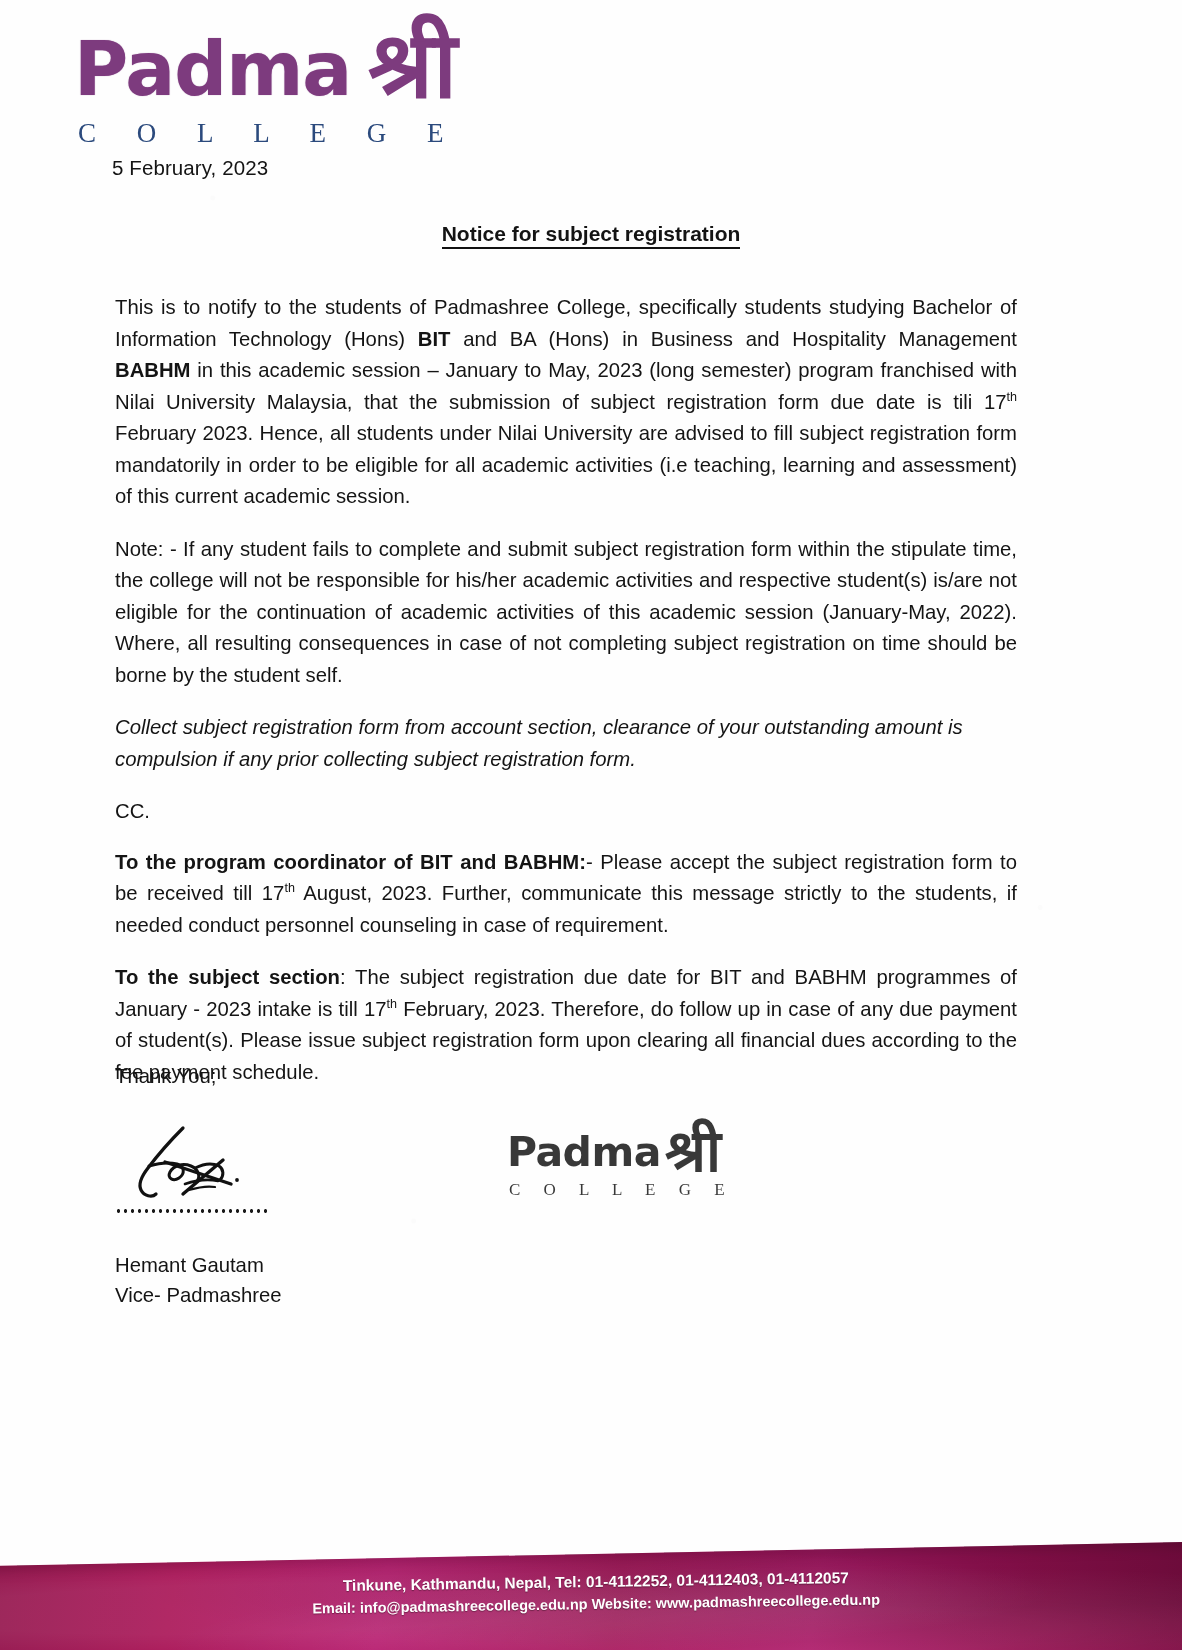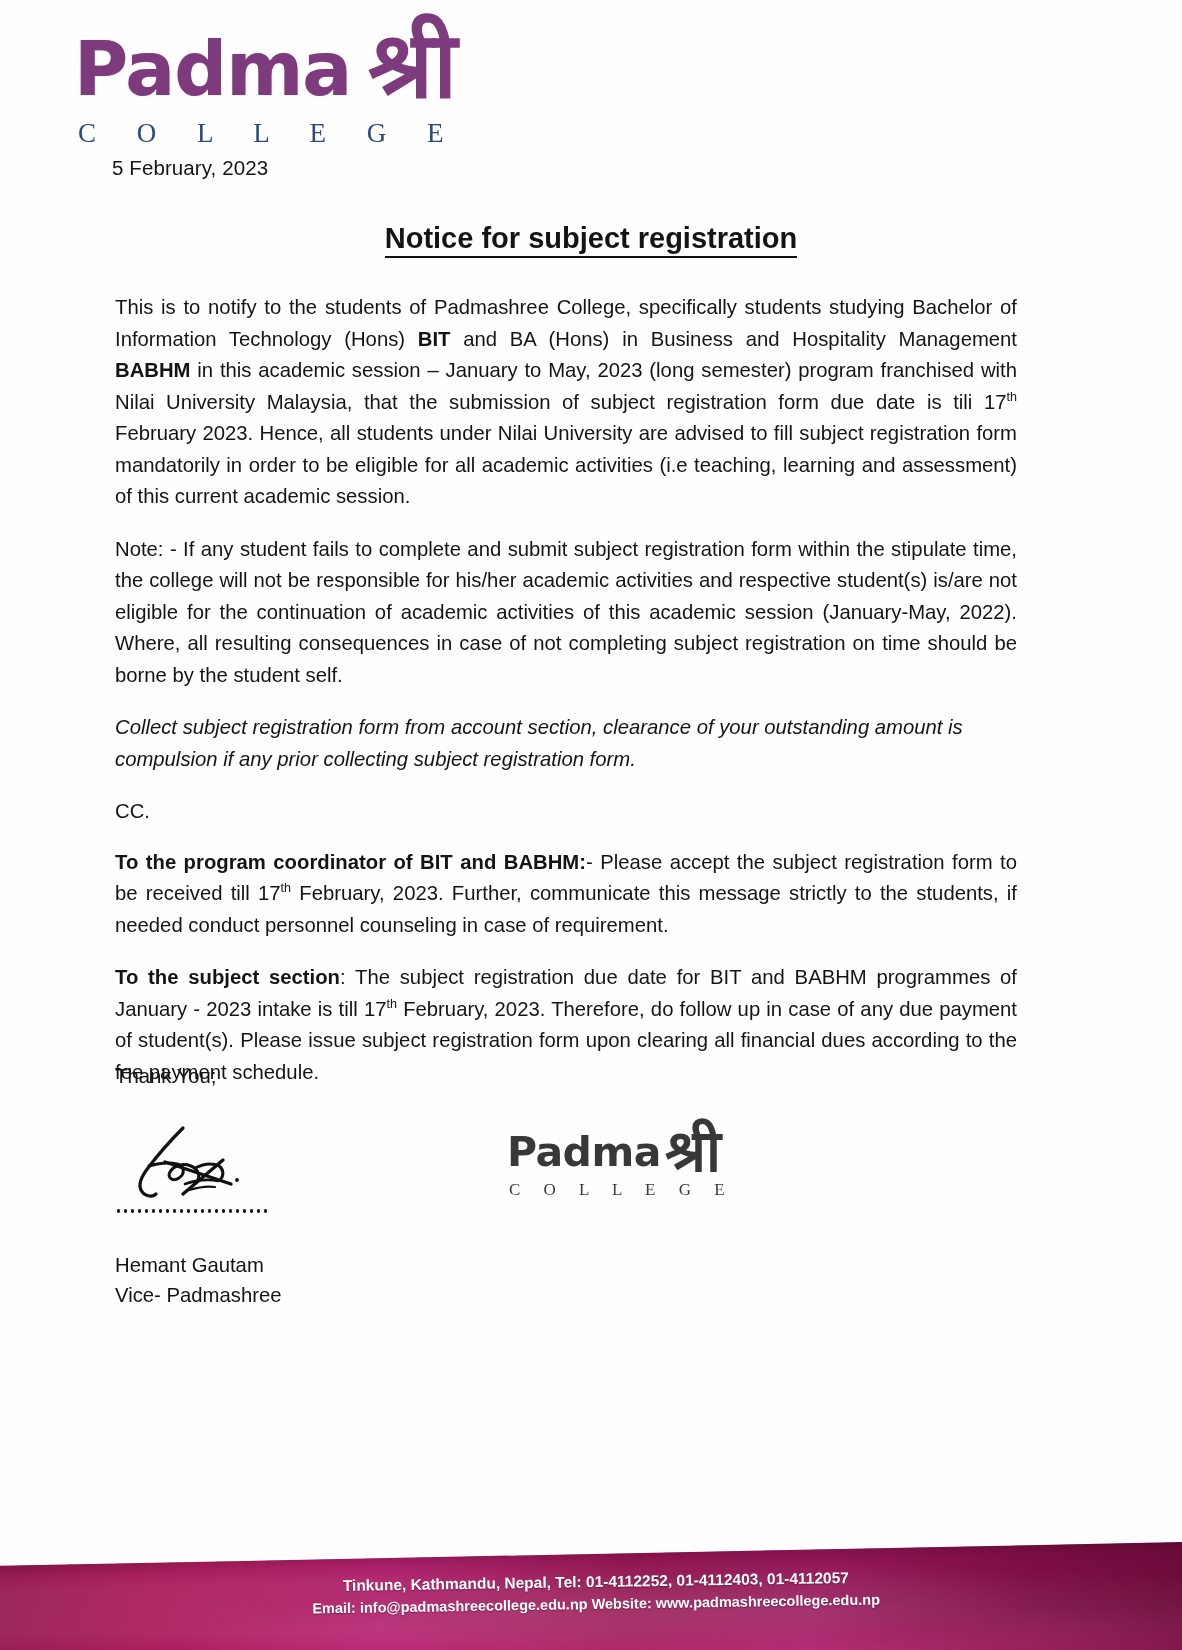--- a/index.html
+++ b/index.html
@@ -75,21 +75,21 @@
     top: 156px;
     font-size: 20.5px;
     letter-spacing: 0.1px;
   }
   .title {
     position: absolute;
     left: 0;
     right: 0;
     top: 222px;
     text-align: center;
-    font-size: 29px;
+    font-size: 21px;
     font-weight: 700;
   }
   .title span {
     border-bottom: 2px solid #111;
     padding-bottom: 2px;
   }
 
   .content {
     position: absolute;
     left: 115px;
@@ -253,21 +253,21 @@
   <div class="content">
 
     <p class="para"><span>This is to notify to the students of Padmashree College, specifically students studying Bachelor of Information Technology (Hons) </span><b>BIT</b><span> and BA (Hons) in Business and Hospitality Management </span><b>BABHM</b><span> in this academic session – January to May, 2023 (long semester) program franchised with Nilai University Malaysia, that the submission of subject registration form due date is tili 17</span><sup>th</sup><span> February 2023. Hence, all students under Nilai University are  advised  to fill subject registration form mandatorily in order to be eligible for all academic activities (i.e teaching, learning and assessment) of this current academic session.</span></p>
 
     <p class="para">Note: - If any student fails to complete and submit subject registration form within the stipulate time, the college will not be responsible for his/her academic activities and respective student(s) is/are not eligible for the continuation of academic activities of this academic session (January-May, 2022). Where, all resulting consequences in case of not completing subject registration on time should be borne by the student self.</p>
 
     <p class="para italic">Collect subject registration form from account section, clearance of your outstanding amount is compulsion if any prior collecting subject registration form.</p>
 
     <p class="para tight">CC.</p>
 
-    <p class="para"><b>To the program coordinator of BIT and BABHM:</b><span>- Please accept the subject registration form to be received till 17</span><sup>th</sup><span> February, 2023. Further, communicate this message strictly to the students, if needed conduct personnel counseling in case of requirement.</span></p>
+    <p class="para"><b>To the program coordinator of BIT and BABHM:</b><span>- Please accept the subject registration form to be received till 17</span><sup>th</sup><span> August, 2023. Further, communicate this message strictly to the students, if needed conduct personnel counseling in case of requirement.</span></p>
 
     <p class="para"><b>To the subject section</b><span>: The subject registration due date for BIT and BABHM programmes of January - 2023 intake is till 17</span><sup>th</sup><span> February, 2023. Therefore, do follow up in case of any due payment of student(s). Please issue subject registration form upon clearing all financial dues according to the fee payment schedule.</span></p>
   </div>
 
   <div class="closing">
     <p class="thanks">Thank You;</p>
 
     <div class="sig-wrap">
       <svg class="sig-svg" width="170" height="92" viewBox="0 0 170 92">
         <g fill="none" stroke="#111" stroke-linecap="round" stroke-linejoin="round">

